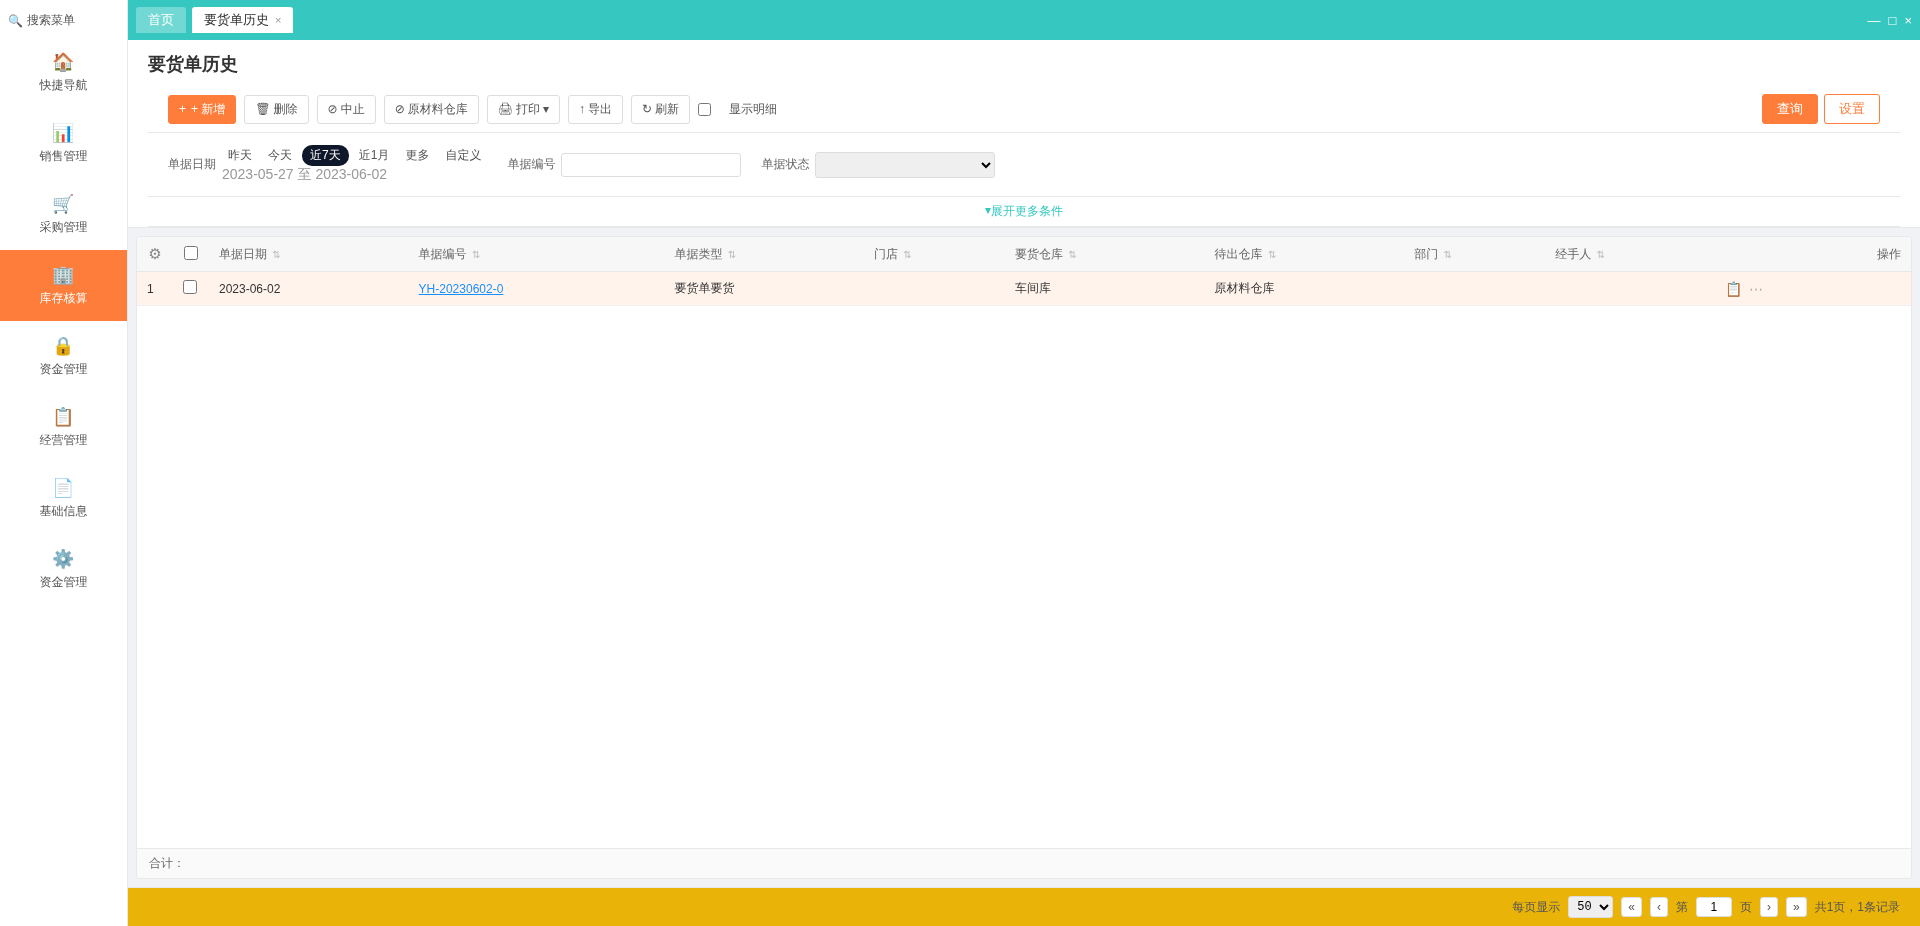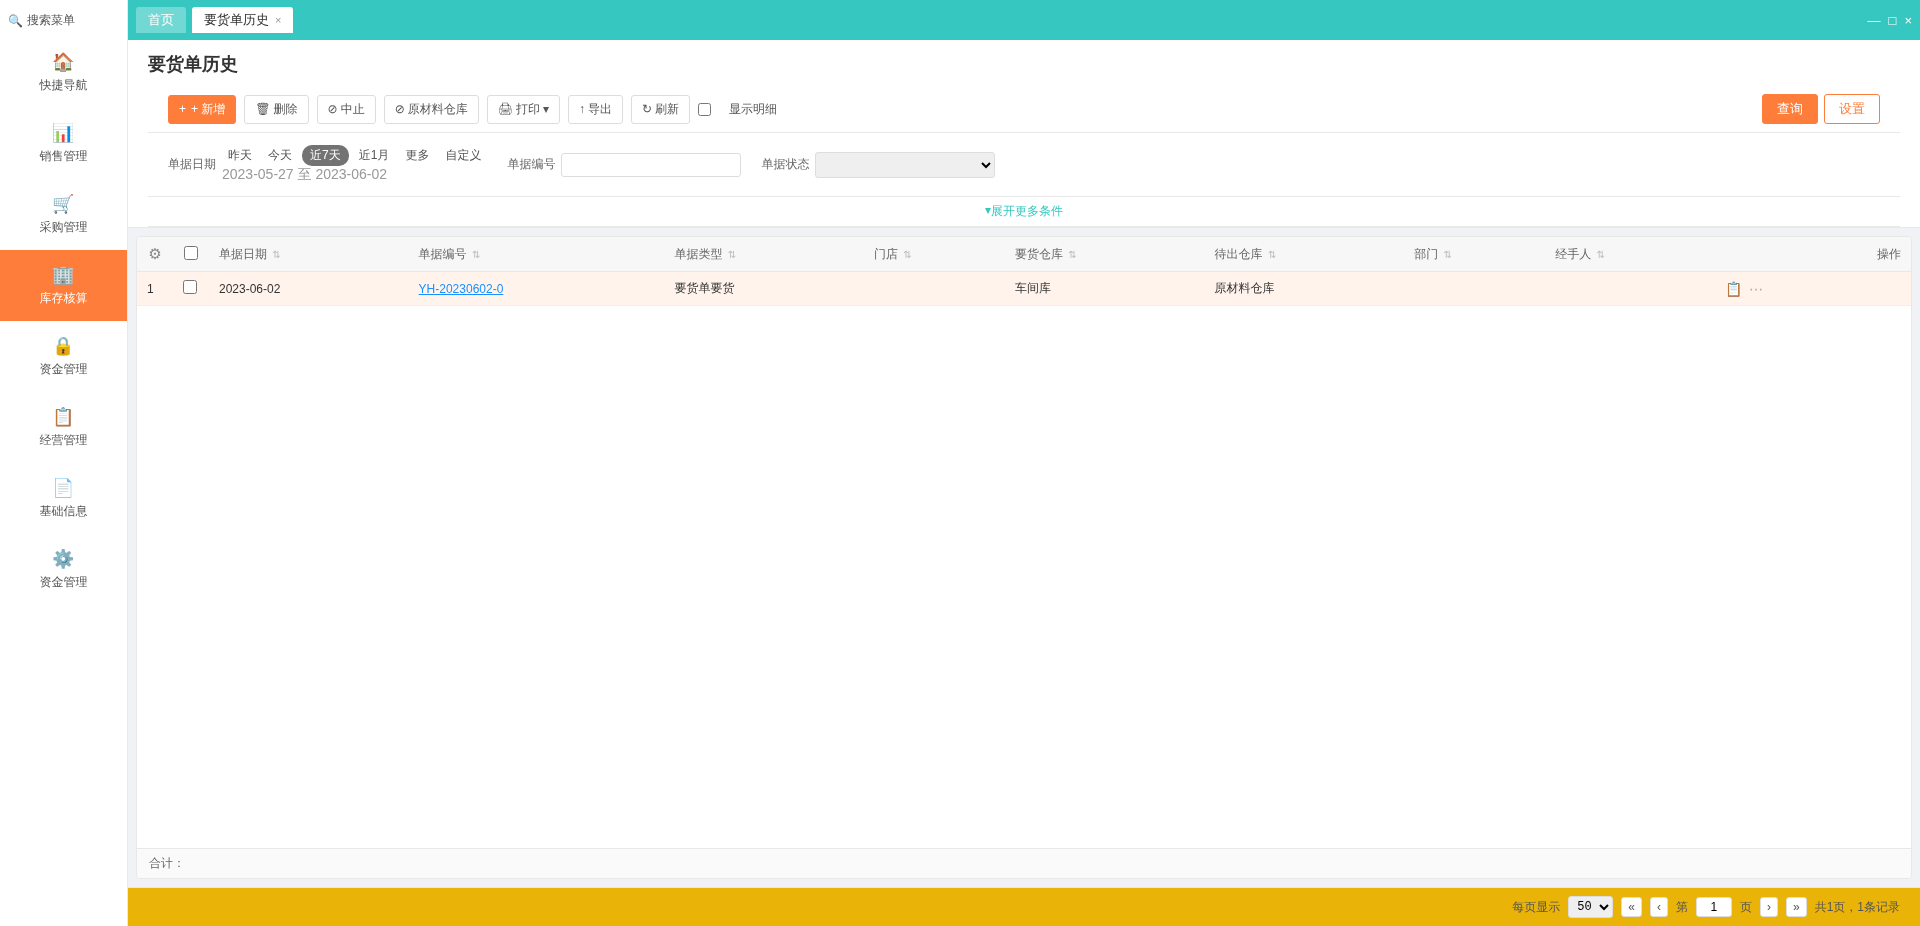--- a/index.html
+++ b/index.html
@@ -99,21 +99,21 @@
       display: flex;
       align-items: center;
       gap: 20px;
       flex-wrap: wrap;
       border-bottom: 1px solid #e8e8e8;
     }
     .filter-group { display: flex; align-items: center; gap: 6px; }
     .filter-label { color: #666; font-size: 12px; white-space: nowrap; }
     .filter-date-options { display: flex; gap: 4px; align-items: center; }
     .date-btn { font-size: 12px; color: #555; cursor: pointer; padding: 2px 6px; border-radius: 3px; }
-    .date-btn.active { background: #737373; color: #fff; border-radius: 10px; padding: 2px 8px; }
+    .date-btn.active { background: #0f172a; color: #fff; border-radius: 10px; padding: 2px 8px; }
     .filter-input { border: 1px solid #ddd; padding: 4px 8px; border-radius: 3px; font-size: 12px; width: 180px; outline: none; }
     .filter-select { border: 1px solid #ddd; padding: 4px 8px; border-radius: 3px; font-size: 12px; width: 180px; outline: none; cursor: pointer; }
     .date-range { font-size: 14px; color: #999; margin-top: 0; }
     .filter-date-col { display: flex; flex-direction: column; }
 
     
     .expand-more { display: flex; justify-content: center; padding: 6px; background: #fff; cursor: pointer; color: #36c8c0; font-size: 12px; border-bottom: 1px solid #e8e8e8; }
 
     
     .table-area { flex: 1; overflow: auto; background: #fff; margin: 8px; border-radius: 4px; border: 1px solid #e8e8e8; display: flex; flex-direction: column; }

